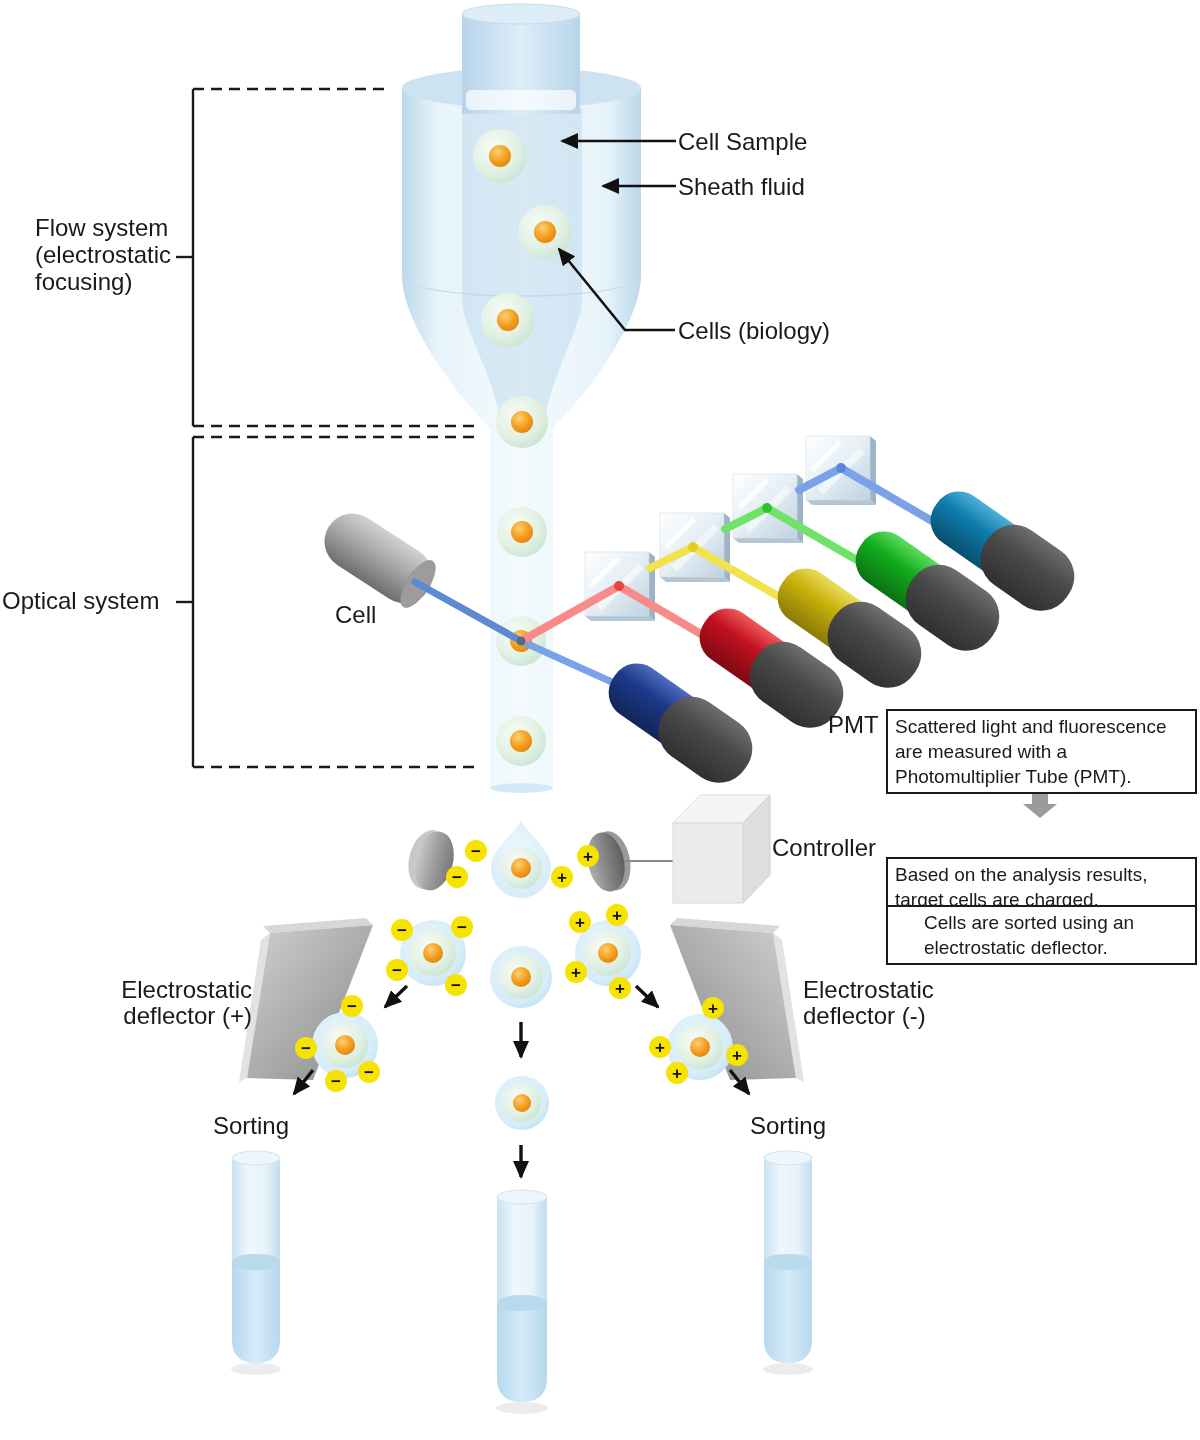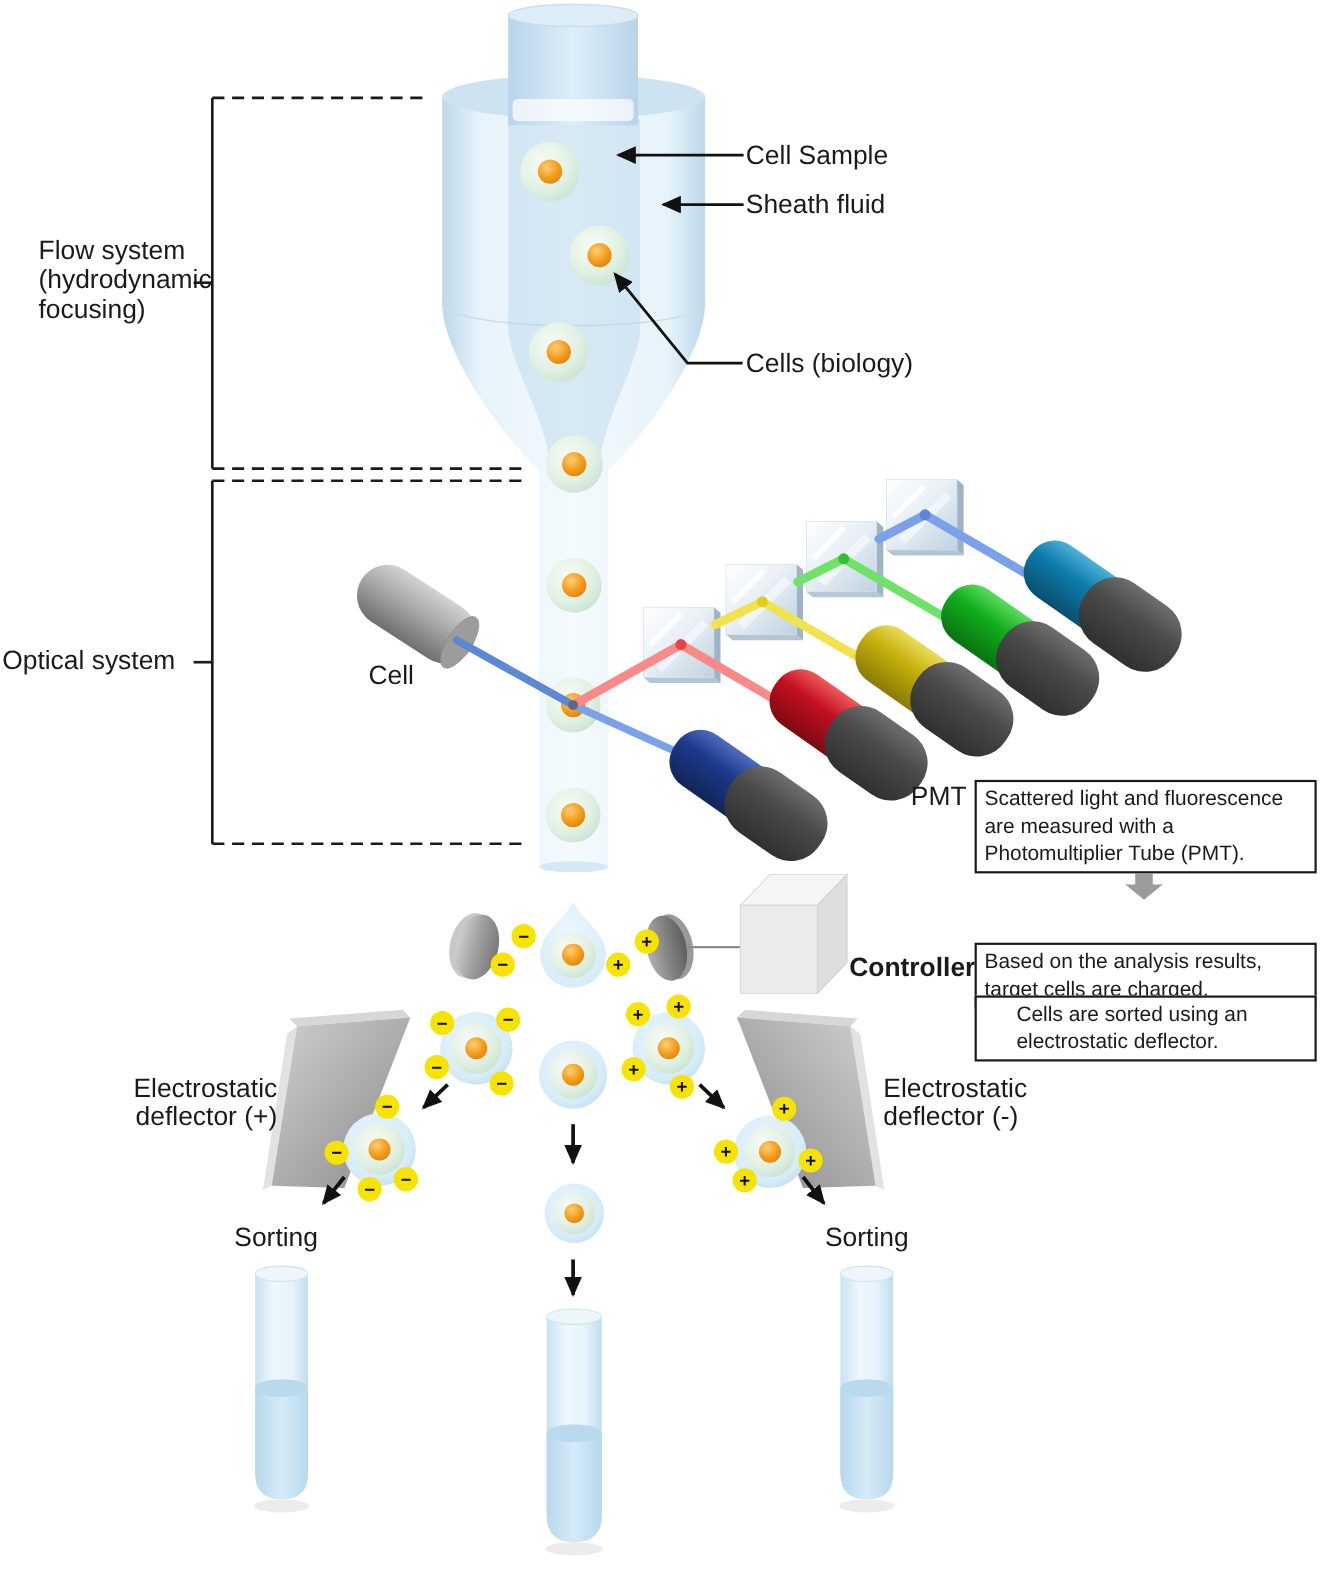--- a/index.html
+++ b/index.html
@@ -439,32 +439,32 @@
         </g>
         <g>
           <circle cx="677" cy="1073" r="11" fill="#f6e300"></circle>
           <text x="677" y="1073.5" text-anchor="middle" dominant-baseline="central" font-size="17" font-weight="bold" fill="#111">+</text>
         </g>
       </g>
 </svg>
 
 <div class="lbl" style="left:2px;top:214px;margin-left:33px;">
   <div>Flow system</div>
-  <div>(hydrodynamic</div>
+  <div>(electrostatic</div>
   <div>focusing)</div>
 </div>
 <div class="lbl" style="left:2px;top:587px;">Optical system</div>
 
 <div class="lbl" style="left:678px;top:128px;">Cell Sample</div>
 <div class="lbl" style="left:678px;top:173px;text-align:right;">Sheath fluid</div>
 <div class="lbl" style="left:678px;top:317px;">Cells (biology)</div>
 
 <div class="lbl" style="left:335px;top:601px;">Cell</div>
 <div class="lbl" style="left:828px;top:711px;">PMT</div>
-<div class="lbl" style="left:772px;top:866px;font-weight:bold;">Controller</div>
+<div class="lbl" style="left:772px;top:834px;">Controller</div>
 
 <div class="lbl r" style="left:60px;top:977px;width:192px;line-height:26px;">
   <div>Electrostatic</div>
   <div>deflector (+)</div>
 </div>
 <div class="lbl" style="left:803px;top:977px;line-height:26px;">
   <div>Electrostatic</div>
   <div>deflector (-)</div>
 </div>
 

